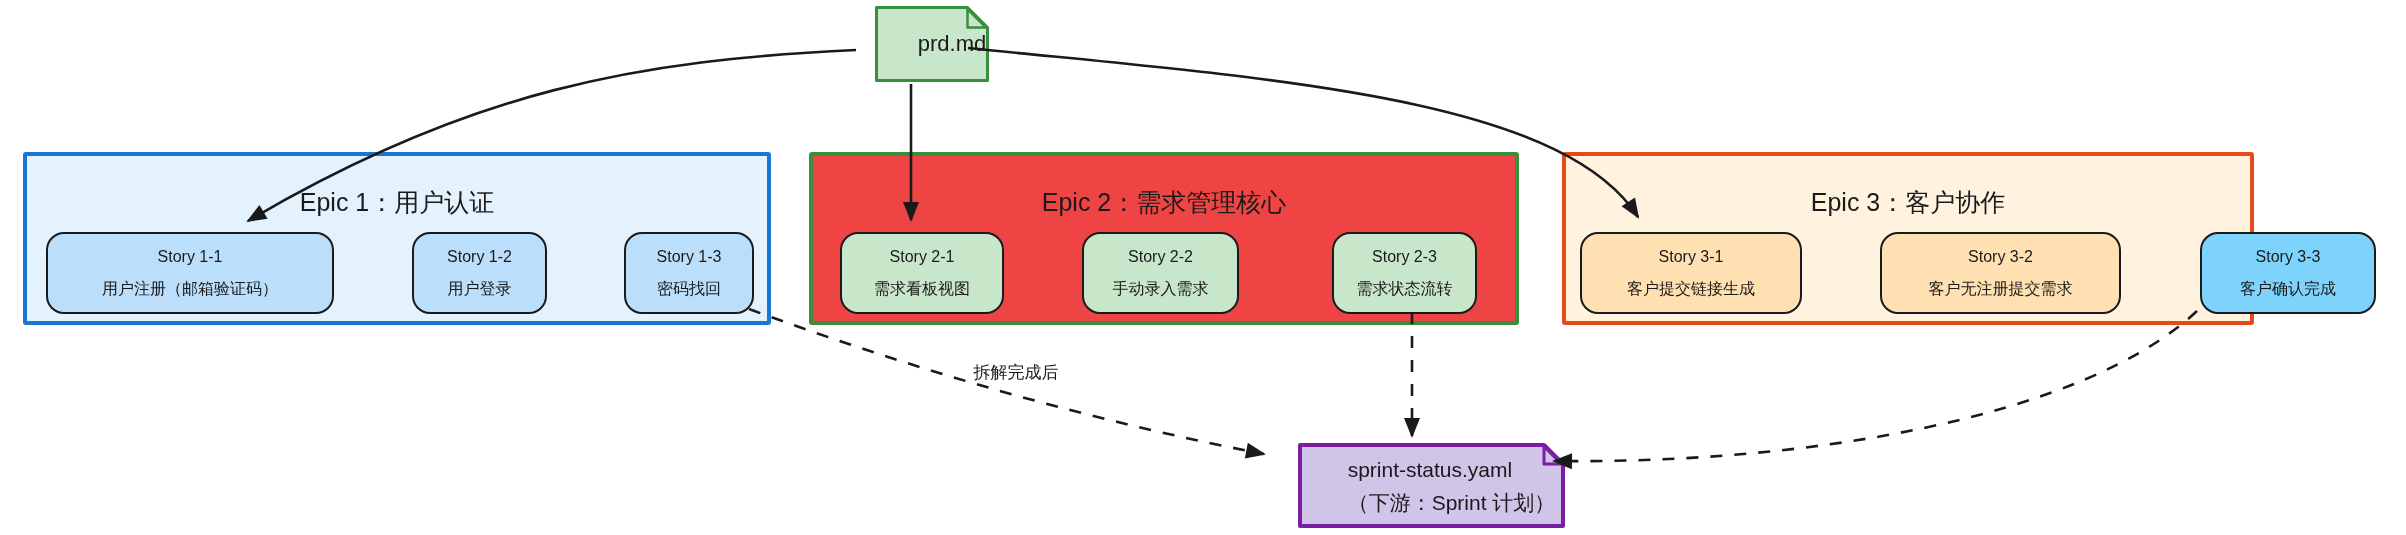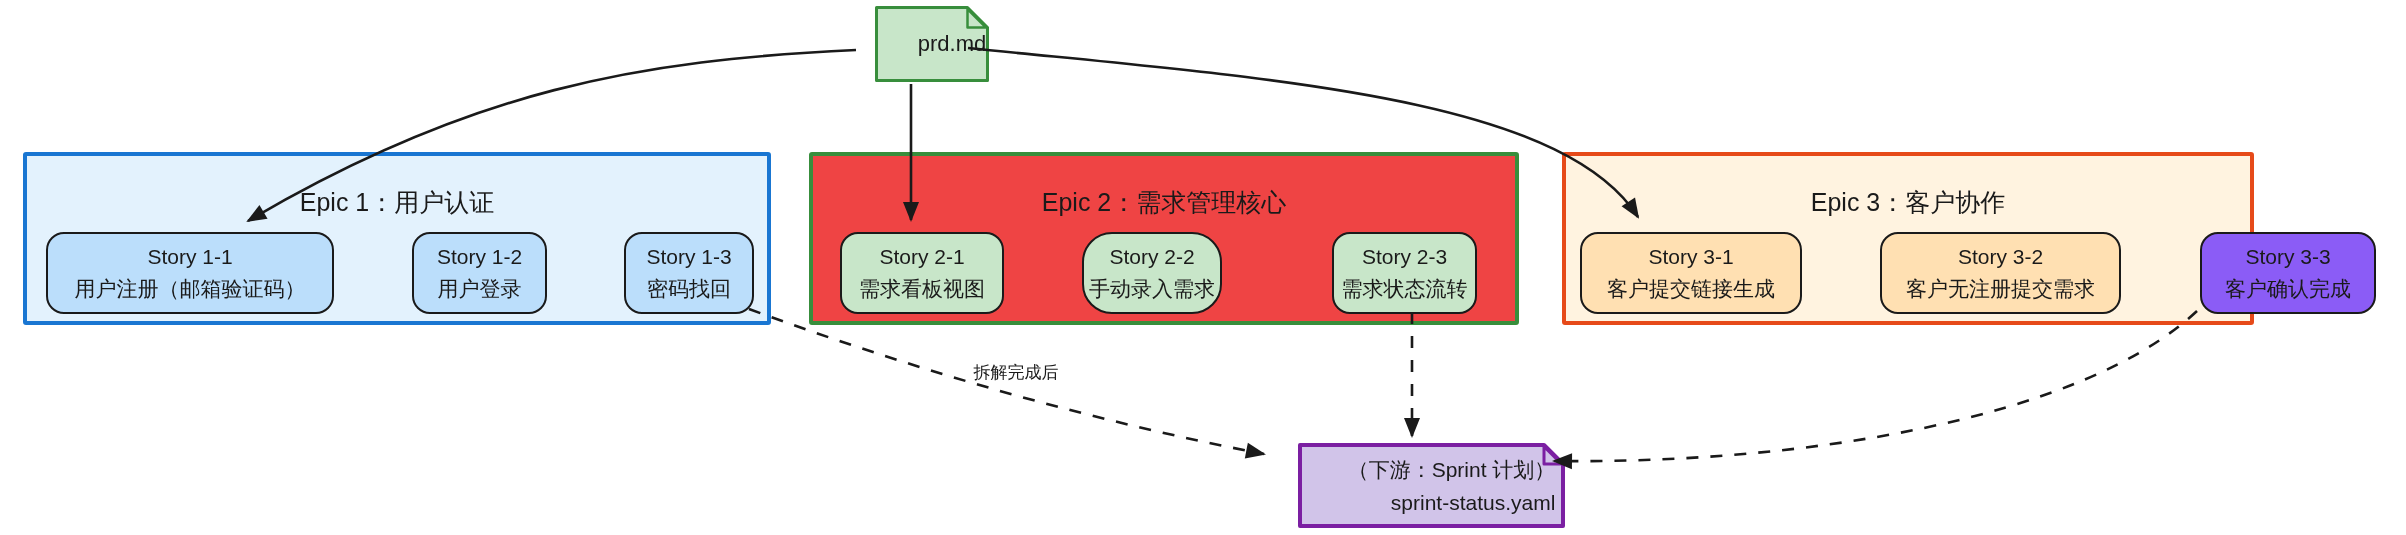--- a/index.html
+++ b/index.html
@@ -21,30 +21,30 @@
   .epic-title{
     position:absolute;top:7px;left:0;right:0;text-align:center;
     font-size:25px;line-height:36px;font-weight:400;white-space:nowrap;
   }
 
   
   .story{
     position:absolute;top:76px;height:82px;box-sizing:border-box;
     border:2.5px solid #1a1a1a;border-radius:18px;
     display:flex;flex-direction:column;align-items:center;justify-content:center;
-    font-size:21px;line-height:32px;text-align:center;white-space:nowrap;z-index:2;
+    font-size:16px;line-height:32px;text-align:center;white-space:nowrap;z-index:2;
   }
   .e0s0{left:19px;width:288px;} .e0s1{left:385px;width:135px;} .e0s2{left:597px;width:130px;}
-  .e1s0{left:27px;width:164px;} .e1s1{left:269px;width:140px;border-radius:30px;} .e1s2{left:519px;width:145px;}
+  .e1s0{left:27px;width:164px;} .e1s1{left:269px;width:157px;} .e1s2{left:519px;width:145px;}
   .e2s0{left:14px;width:222px;} .e2s1{left:314px;width:241px;} .e2s2{left:634px;width:176px;}
 
   
   .file-node{
     position:absolute;display:flex;align-items:center;justify-content:center;
-    text-align:right;z-index:2;padding-left:40px;
+    text-align:left;z-index:2;padding-left:40px;
   }
   .file-prd{left:855px;top:6px;width:114px;height:76px;font-size:22px;}
   .file-yaml{left:1278px;top:443px;width:267px;height:85px;font-size:21px;line-height:33px;}
   .file-shape{position:absolute;left:0;top:0;width:100%;height:100%;}
   .file-shape path{fill:var(--file-fill,#eee);stroke:var(--file-stroke,#555);}
   .file-label{position:relative;z-index:1;white-space:nowrap;}
 
   
   .edge-layer{position:absolute;left:0;top:0;z-index:5;pointer-events:none;}
   .edge{fill:none;stroke:#1a1a1a;stroke-width:2.6px;}
@@ -116,32 +116,32 @@
   <section class="epic epic-2" style="background: rgb(255, 243, 224); border-color: rgb(230, 74, 25);">
     <h2 class="epic-title">Epic 3：客户协作</h2>
     <div class="story e2s0" style="background: rgb(255, 224, 178);">
       <span>Story 3-1</span>
       <span>客户提交链接生成</span>
     </div>
     <div class="story e2s1" style="background: rgb(255, 224, 178);">
       <span>Story 3-2</span>
       <span>客户无注册提交需求</span>
     </div>
-    <div class="story e2s2" style="background: #8b5cf6;">
+    <div class="story e2s2" style="background: #7dd3fc;">
       <span>Story 3-3</span>
       <span>客户确认完成</span>
     </div>
   </section>
 
   <div class="file-node file-yaml" style="--file-fill: #D1C4E9; --file-stroke: #7B1FA2;">
     <svg class="file-shape" viewBox="0 0 267 85">
       <path d="M2,2 L246,2 L265,21 L265,83 L2,83 Z" stroke-width="4" stroke-linejoin="round"></path>
       <path d="M246,3.5 L246,21 L263.5,21 Z" stroke-width="3" stroke-linejoin="round"></path>
     </svg>
     <div class="file-label">
+      <div>sprint-status.yaml</div>
       <div>（下游：Sprint 计划）</div>
-      <div>sprint-status.yaml</div>
     </div>
   </div>
 
   <div class="edge-label">拆解完成后</div>
 
 </div>
 
 </body></html>

